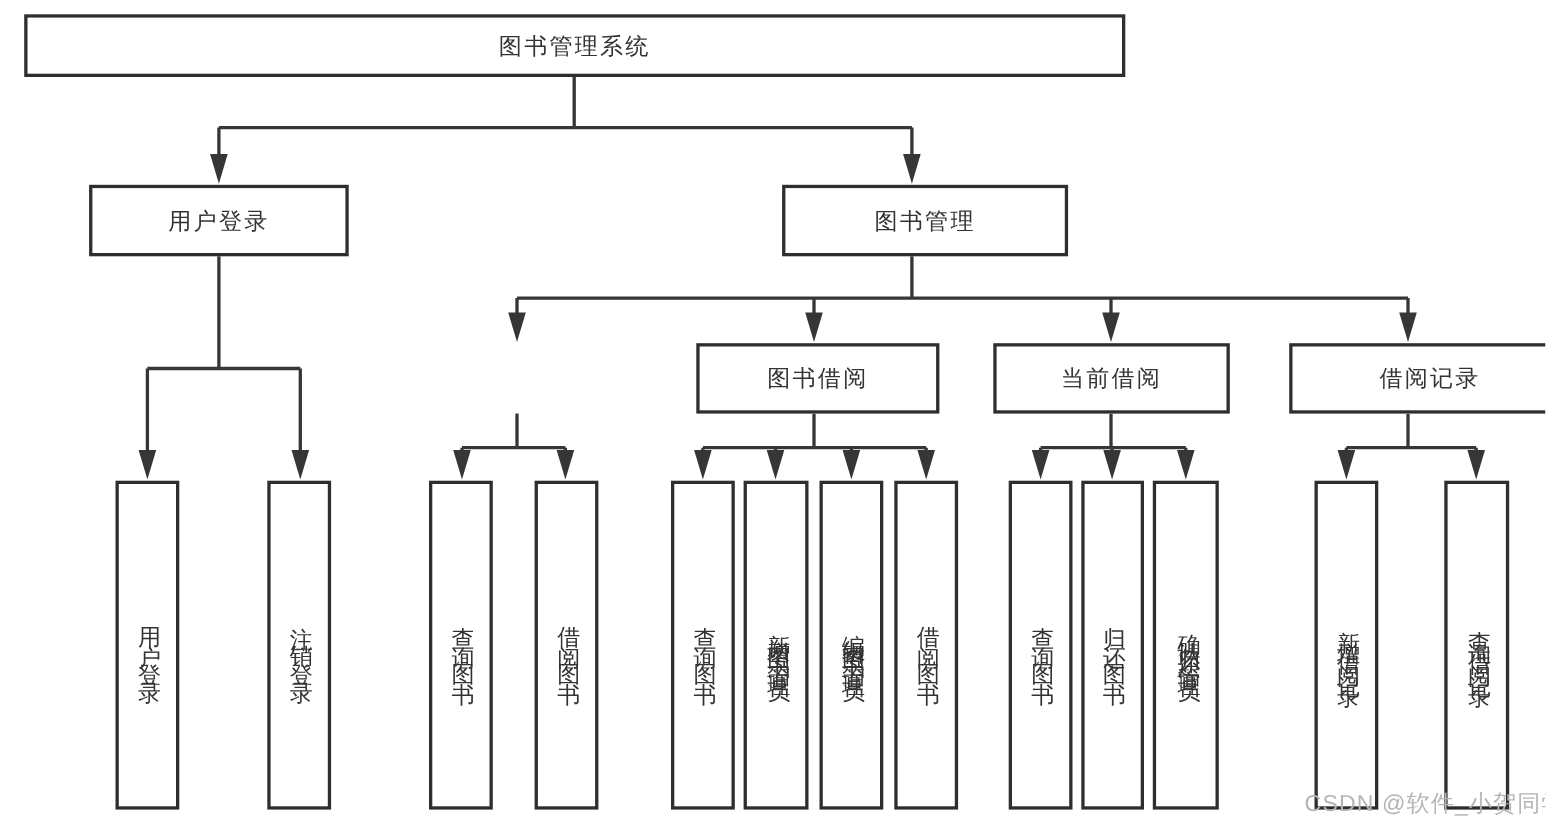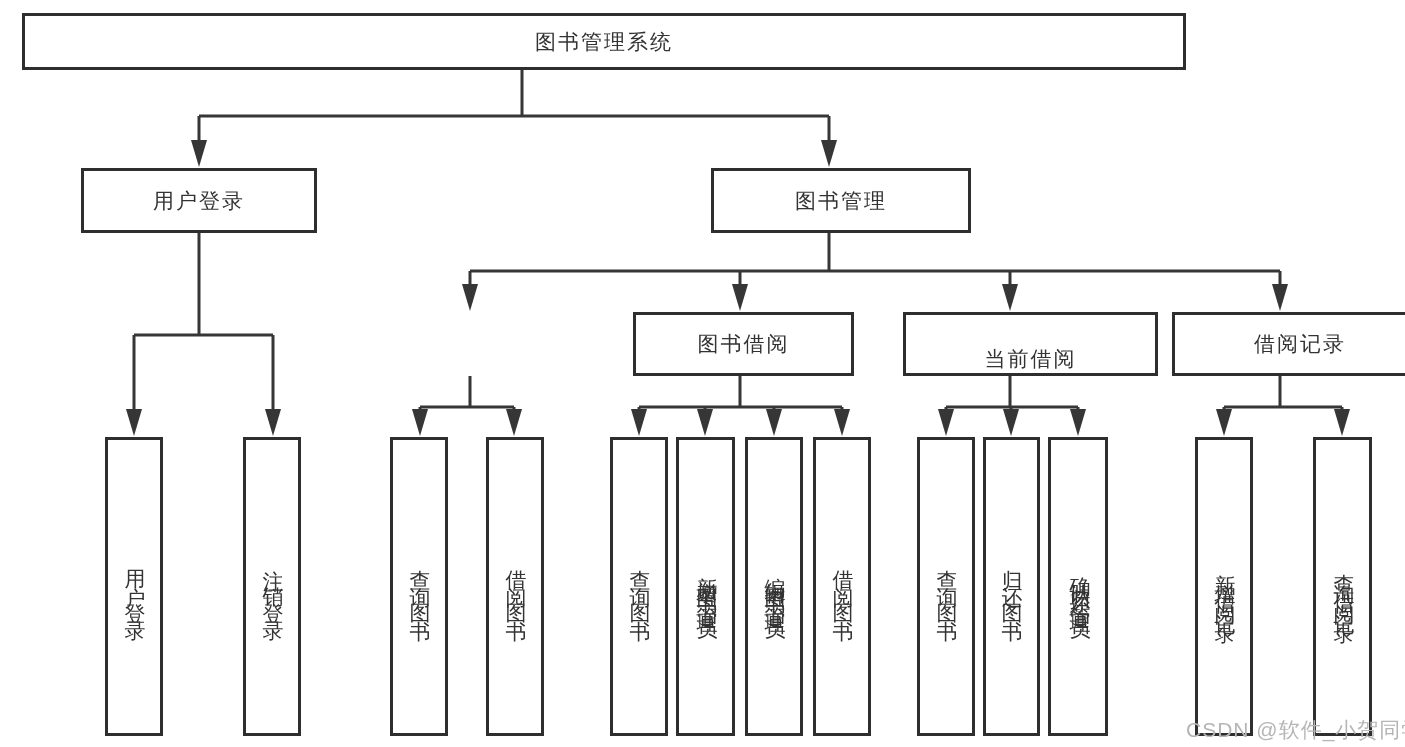--- a/index.html
+++ b/index.html
@@ -61,35 +61,35 @@
       <polygon points="766,409 782,409 774,436"></polygon>
       <polygon points="834,409 850,409 842,436"></polygon>
       <polygon points="938,409 954,409 946,436"></polygon>
       <polygon points="1003,409 1019,409 1011,436"></polygon>
       <polygon points="1070,409 1086,409 1078,436"></polygon>
       <polygon points="1216,409 1232,409 1224,436"></polygon>
       <polygon points="1334,409 1350,409 1342,436"></polygon>
     </g>
   </svg>
 
-  <div class="box hbox" style="left:22px;top:13px;width:1164px;height:57px;">
+  <div class="box hbox" style="left:22px;top:13px;width:1001px;height:57px;">
     <span>图书管理系统</span>
   </div>
 
   <div class="box hbox" style="left:81px;top:168px;width:236px;height:65px;">
     <span>用户登录</span>
   </div>
   <div class="box hbox" style="left:711px;top:168px;width:260px;height:65px;">
     <span>图书管理</span>
   </div>
 
   <div class="box hbox" style="left:633px;top:312px;width:221px;height:64px;">
     <span>图书借阅</span>
   </div>
-  <div class="box hbox" style="left:903px;top:312px;width:255px;height:64px;align-items:flex-end;">
+  <div class="box hbox" style="left:903px;top:312px;width:215px;height:64px;">
     <span>当前借阅</span>
   </div>
   <div class="box hbox" style="left:1172px;top:312px;width:256px;height:64px;">
     <span>借阅记录</span>
   </div>
 
   <div class="box vbox sp4" style="left:105px;top:437px;width:58px;height:299px;">用户登录</div>
   <div class="box vbox sp4" style="left:243px;top:437px;width:58px;height:299px;">注销登录</div>
 
   <div class="box vbox sp4" style="left:390px;top:437px;width:58px;height:299px;">查询图书</div>

